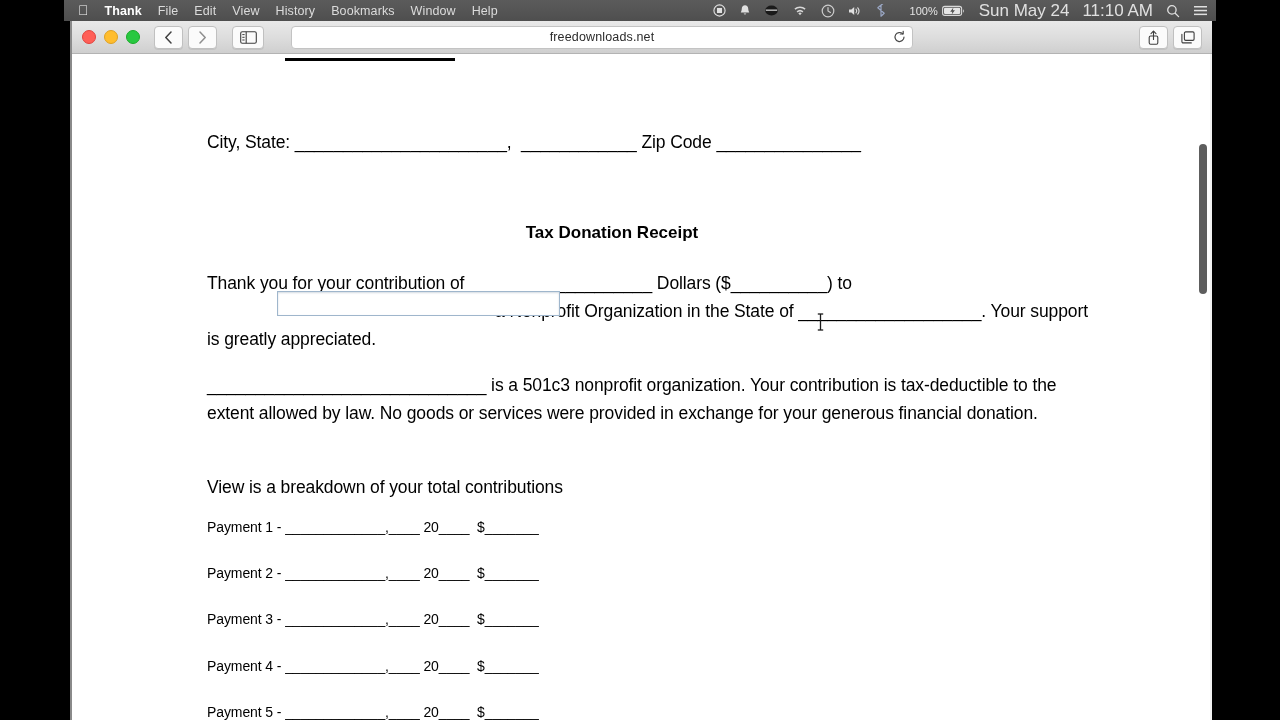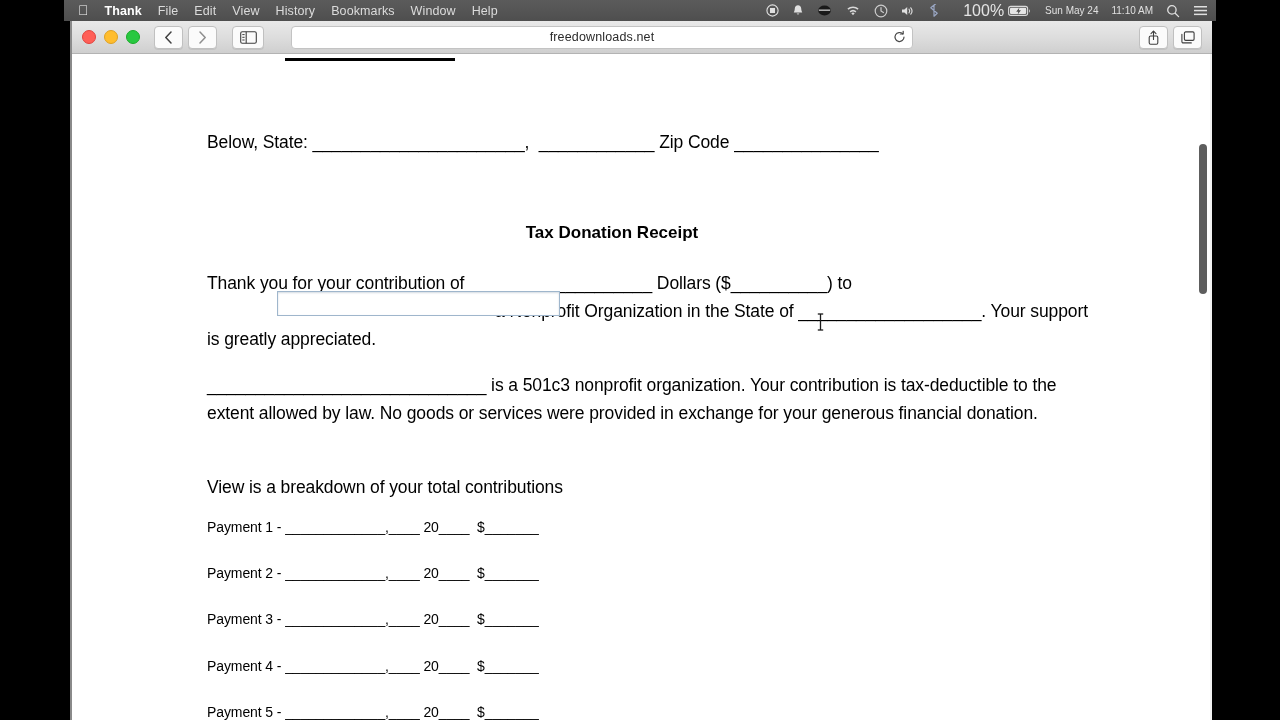--- a/index.html
+++ b/index.html
@@ -49,24 +49,24 @@
     letter-spacing: 0.1px;
   }
   .menu-item.bold { font-weight: bold; color: #ffffff; }
   .menu-spacer { flex: 1 1 auto; }
   .status-item {
     margin-left: 13px;
     white-space: nowrap;
     color: #e0e0e0;
     display: inline-flex;
     align-items: center;
-    font-size: 10px;
+    font-size: 17px;
   }
   .status-item svg { display: block; }
-  .battery-pct { margin-left: 24px; font-size: 16px; color: #e4e4e4; }
+  .battery-pct { margin-left: 24px; font-size: 11px; color: #e4e4e4; }
 
   
   #window {
     position: absolute;
     left: 70px;
     top: 21px;
     width: 1140px;
     height: 699px;
     background: #ffffff;
     overflow: hidden;
@@ -407,21 +407,21 @@
         </span>
       </div>
     </div>
 
     <div id="page">
 
       <div id="doc">
 
         <div id="clipped-line"></div>
 
-        <div class="doc-line" id="city-state-line">Below, State: ______________________,  ____________ Zip Code _______________</div>
+        <div class="doc-line" id="city-state-line">City, State: ______________________,  ____________ Zip Code _______________</div>
 
         <div id="receipt-title">Tax Donation Receipt</div>
 
         <div class="para" id="para-thanks">
           <span>Thank you for your contribution of ___________________ Dollars ($__________) to </span>
           <span style="display:inline-block;width:288px;">&nbsp;</span><span>a Nonprofit Organization in the State of ___________________.  Your support is greatly appreciated.</span>
         </div>
 
         <input id="org-input" type="text" placeholder="" style="">
 

